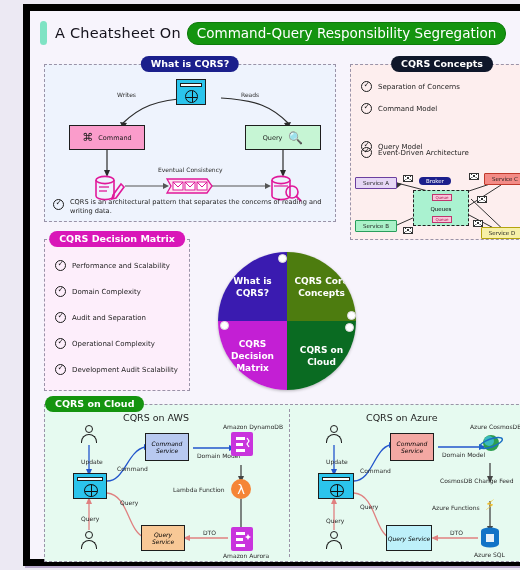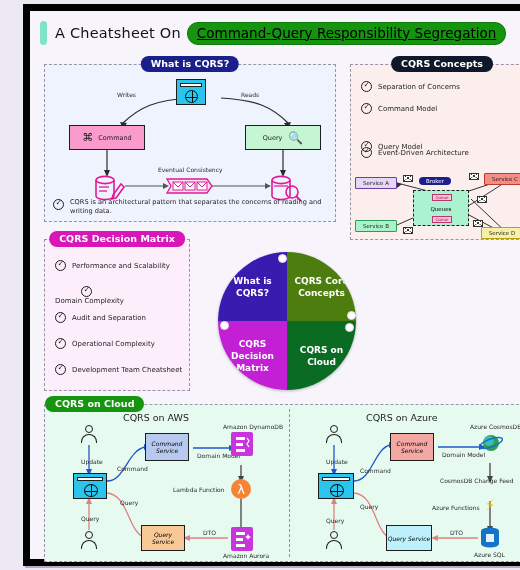--- a/index.html
+++ b/index.html
@@ -11,24 +11,23 @@
   .page {
     position:absolute; left:23px; top:4px; width:508px; height:562px;
     background:#f7f4fc; border:7px solid #000000;
     box-shadow:2px 2px 0 #b8a9cc;
   }
   
   .hdr { position:absolute; left:10px; top:8px; height:28px; display:flex; align-items:center; }
   .hdr-bar { width:7px; height:24px; border-radius:4px; background:#7fe3c4; margin-right:8px; }
   .hdr-txt { font-size:14.5px; color:#15121c; letter-spacing:.2px; white-space:nowrap; }
   .hdr-badge {
-    margin-left:6px; background:#14940f; color:#000000; font-size:13.5px;
+    margin-left:6px; background:#14940f; color:#ffffff; font-size:13.5px;
     padding:2px 9px 3px; border-radius:11px; white-space:nowrap;
     border:1.5px solid #0d7a0a;
-    text-decoration:underline;
   }
   
   .panel { position:absolute; border:1.4px dashed #9a93a8; }
   .p-title {
     position:absolute; top:-9px; left:50%; transform:translateX(-50%);
     font-size:9.5px; color:#fff; padding:2px 10px 3px; border-radius:10px;
     white-space:nowrap; z-index:6; font-weight:bold;
   }
   
   #panel-what { left:14px; top:53px; width:292px; height:158px; background:#eef3fd; }
@@ -230,35 +229,35 @@
     <div class="env" style="left:122px; top:155px;"></div>
     <div class="env" style="left:52px; top:162px;"></div>
   </div>
 
   <div class="panel" id="panel-matrix">
     <div class="p-title">CQRS Decision Matrix</div>
     <div class="chk-row" style="left:10px; top:20px;">
       <div class="chk"></div>
       <span>Performance and Scalability</span>
     </div>
-    <div class="chk-row" style="left:10px; top:46px;flex-direction:column;">
+    <div class="chk-row" style="left:10px; top:46px;">
       <div class="chk"></div>
       <span>Domain Complexity</span>
     </div>
     <div class="chk-row" style="left:10px; top:72px;">
       <div class="chk"></div>
       <span>Audit and Separation</span>
     </div>
     <div class="chk-row" style="left:10px; top:98px;">
       <div class="chk"></div>
       <span>Operational Complexity</span>
     </div>
     <div class="chk-row" style="left:10px; top:124px;">
       <div class="chk"></div>
-      <span>Development Team Cheatsheet</span>
+      <span>Development Audit Scalability</span>
     </div>
   </div>
 
   <div class="wheel">
     <div class="quad q-tl">
       <span>What is CQRS?</span>
     </div>
     <div class="quad q-tr">
       <span>CQRS Core Concepts</span>
     </div>

